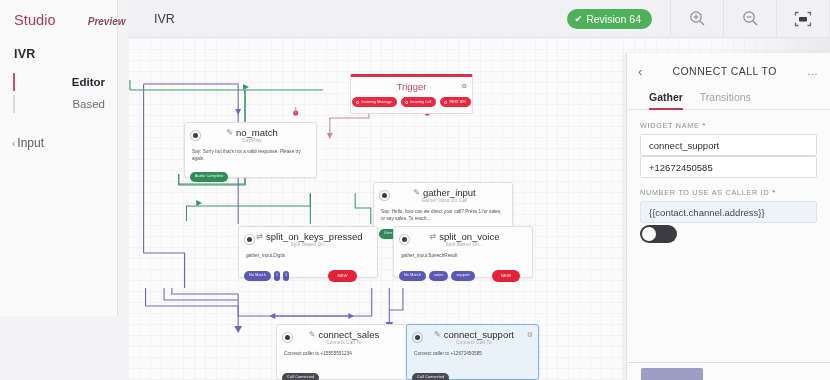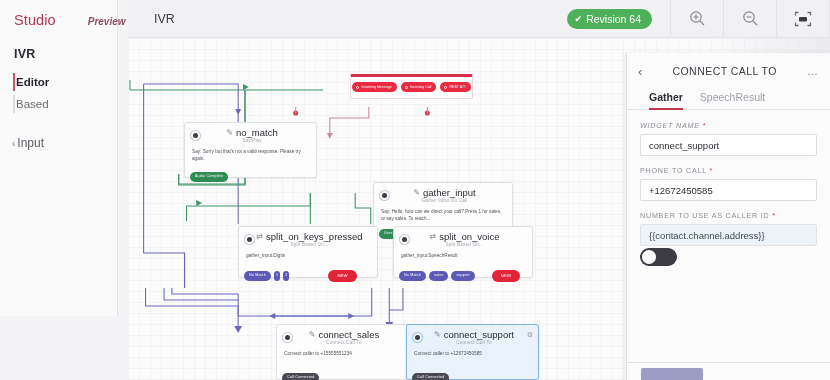--- a/index.html
+++ b/index.html
@@ -16,21 +16,21 @@
     border-right: 1px solid #e3e1e4; flex: 0 0 118px;
     padding: 10px 12px 0 0; position: relative;
   }
   .brand { padding: 2px 0 0 14px; display: flex; align-items: baseline; gap: 4px; }
   .brand-main { font-size: 14.5px; color: #b0384f; letter-spacing: .1px; }
   .brand-sub { font-size: 10px; color: #8f4e64; font-style: italic; font-weight: bold; margin-left: 28px; }
   .side-title { margin: 19px 0 0 14px; font-size: 12.5px; color: #2b2b32; font-weight: bold; letter-spacing: .2px; }
   .side-nav { margin-top: 10px; }
   .side-item {
     position: relative; padding: 3px 0 3px 16px;
-    font-size: 11.5px; color: #6e6c74; line-height: 16px;
+    font-size: 11.5px; color: #6e6c74; line-height: 16px; text-align: right;
   }
   .side-item.active { color: #27272e; font-weight: bold; }
   .side-item .bar { position: absolute; left: 13px; top: 2px; bottom: 2px; width: 2px; background: #dcdadd; }
   .side-item.active .bar { background: #c8516b; }
   .back-link {
     margin: 21px 0 0 12px; font-size: 12px; color: #5d5b63;
     display: flex; align-items: center; gap: 2px;
   }
   .back-chev { font-size: 10px; color: #84828a; }
 
@@ -135,21 +135,21 @@
   }
   .panel-more { font-size: 11px; color: #8b8992; letter-spacing: 1px; }
   .tabs { display: flex; gap: 17px; padding: 2px 0 0 22px; }
   .tab { font-size: 10.5px; color: #a09ea7; padding-bottom: 5px; }
   .tab.active { color: #2d2c34; font-weight: bold; border-bottom: 2px solid #c0394f; }
   .panel-divider { height: 1px; background: #e6e4e8; margin-top: -1px; }
   .form { padding: 11px 13px 0 13px; }
   .flabel {
     font-size: 7.2px; color: #8d8b95; letter-spacing: .75px; margin-bottom: 4px; margin-top: 10px;
   }
-  .flabel:first-child { margin-top: 0; font-style: italic; }
+  .flabel:first-child { margin-top: 0; }
   .req { color: #d2384f; }
   .finput {
     width: 100%; height: 22px; background: #fff; border: 1px solid #dedce2;
     border-radius: 2px; font-size: 9.5px; color: #2f2e36; padding: 0 8px;
     font-family: "Liberation Sans", sans-serif;
   }
   .finput.liquid { background: #eef3f7; color: #3b4a57; border-color: #dfe4ea; }
   .toggle {
     width: 37px; height: 18px; border-radius: 10px; background: #3c3b44;
     position: relative; margin-top: 2px;
@@ -272,20 +272,21 @@
           <polygon points="145,278 151,275 151,281" fill="#6b69bd"></polygon>
           <polygon points="232,278 226,275 226,281" fill="#6b69bd"></polygon>
 
           <path d="M58,250 L58,215" stroke="#6b69bd"></path>
           <path d="M113,73 L113,186" stroke="#6b69bd"></path>
         </g>
       </svg>
 
       <div class="trigger" style="left:222px; top:36px; width:123px;">
         <div class="trigger-ico">⚙</div>
+        <div class="trigger-title">Trigger</div>
         <div class="trigger-pills">
           <div class="tpill">
             <span class="tpill-o"></span>
             <span>Incoming Message</span>
           </div>
           <div class="tpill">
             <span class="tpill-o"></span>
             <span>Incoming Call</span>
           </div>
           <div class="tpill">
@@ -410,35 +411,31 @@
     </div>
 
     <div class="panel">
       <div class="panel-head">
         <span class="panel-back">‹</span>
         <span class="panel-title">CONNECT CALL TO</span>
         <span class="panel-more">…</span>
       </div>
       <div class="tabs">
         <div class="tab active">Gather</div>
-        <div class="tab">SpeechResult</div>
+        <div class="tab">Transitions</div>
       </div>
       <div class="panel-divider"></div>
 
       <div class="form">
         <div class="flabel">
           <span>WIDGET NAME</span>
           <span class="req">*</span>
         </div>
         <input class="finput" value="connect_support" style="">
 
-        <div class="flabel">
-          <span>PHONE TO CALL</span>
-          <span class="req">*</span>
-        </div>
         <input class="finput" value="+12672450585" style="">
 
         <div class="flabel">
           <span>NUMBER TO USE AS CALLER ID</span>
           <span class="req">*</span>
         </div>
         <input class="finput liquid" value="{{contact.channel.address}}" style="">
 
         <div class="toggle">
           <span class="toggle-knob"></span>

